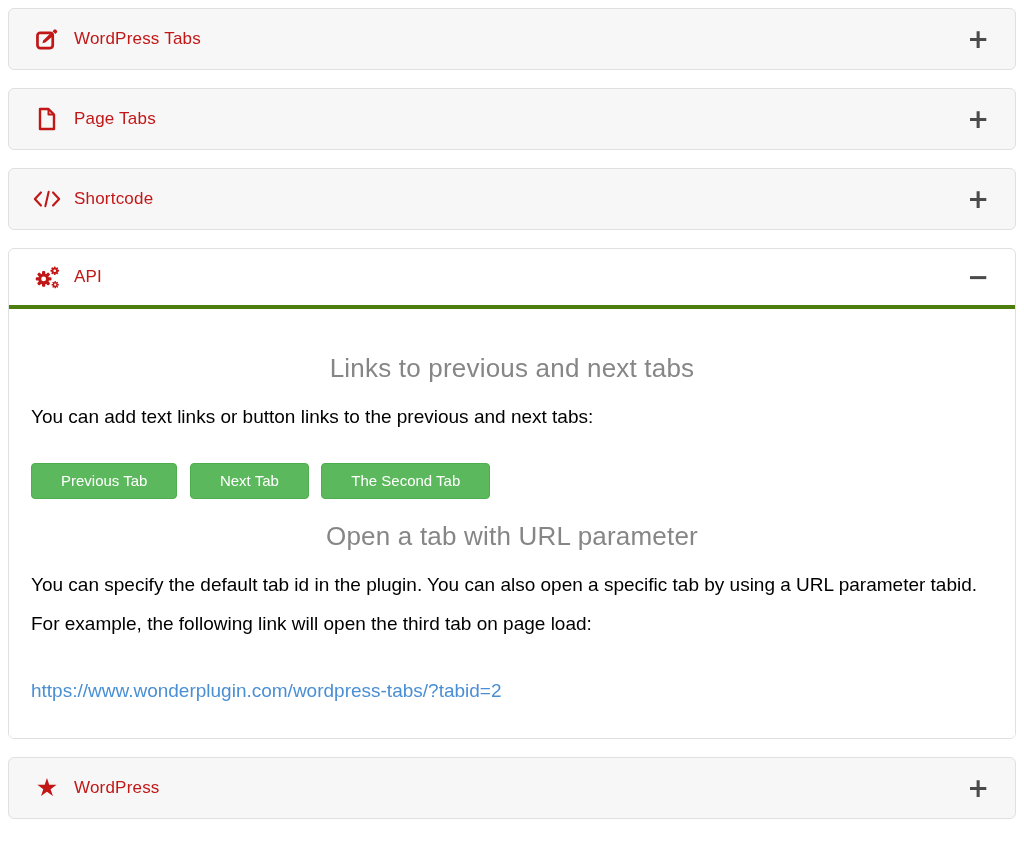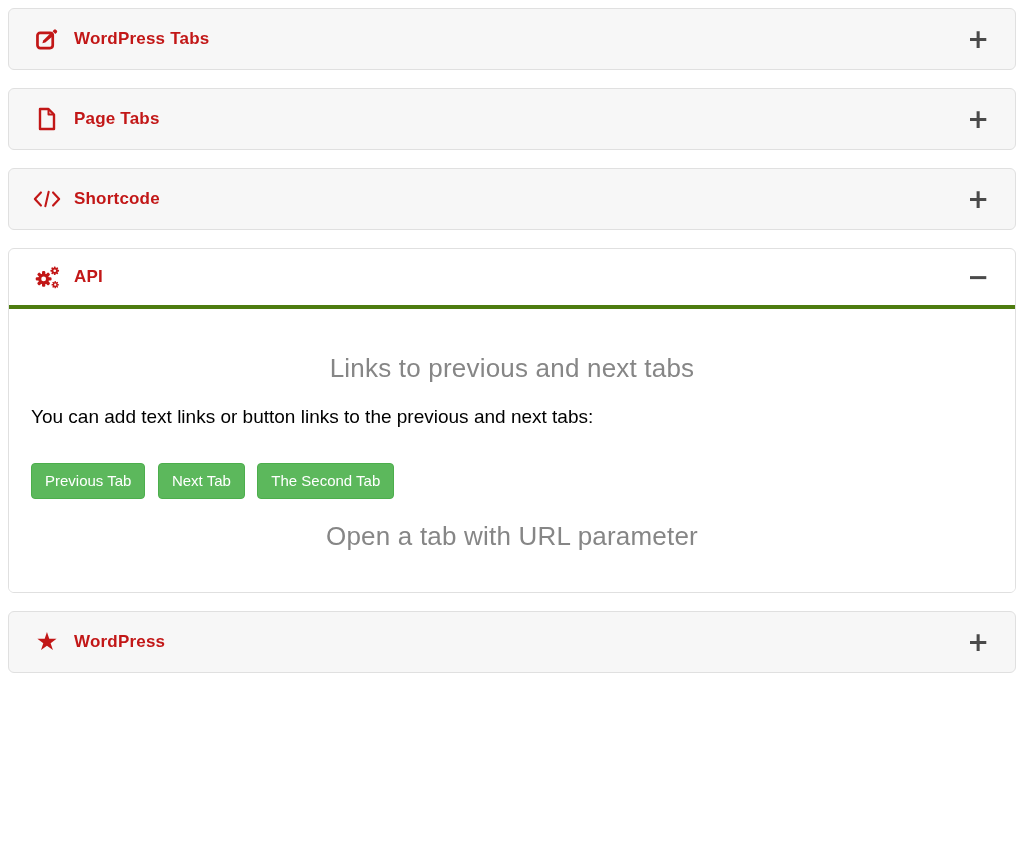--- a/index.html
+++ b/index.html
@@ -32,21 +32,21 @@
     width: 28px;
     display: flex;
     align-items: center;
     justify-content: center;
     color: #c21717;
     flex: 0 0 auto;
   }
   .panel-title {
     margin-left: 13px;
     font-size: 17px;
-    font-weight: bold;
+    font-weight: normal;
     color: #c21717;
     letter-spacing: .2px;
   }
   .panel-spacer { flex: 1 1 auto; }
   .panel-toggle {
     font-size: 26px;
     font-weight: bold;
     color: #4a4a4a;
     line-height: 1;
     font-family: "DejaVu Sans", sans-serif;
@@ -76,21 +76,21 @@
     margin: 14px 0 10px 0;
   }
   .btn-row { margin: 26px 0 16px 0; }
   .green-btn {
     display: inline-block;
     background: #5cb85c;
     border: 1px solid #4cae4c;
     color: #ffffff;
     font-size: 15px;
     font-family: "Liberation Sans", "DejaVu Sans", sans-serif;
-    padding: 8px 13px;
+    padding: 8px 29px;
     border-radius: 4px;
     margin-right: 8px;
     cursor: pointer;
     line-height: 1.2;
   }
   .url-link {
     display: inline-block;
     margin: 26px 0 6px 0;
     font-size: 19px;
     color: #4a8fd4;
@@ -186,20 +186,22 @@
     </div>
     <div class="panel-body">
       <h2 class="section-heading">Links to previous and next tabs</h2>
       <p class="body-text">You can add text links or button links to the previous and next tabs:</p>
       <div class="btn-row">
         <button class="green-btn">Previous Tab</button>
         <button class="green-btn">Next Tab</button>
         <button class="green-btn">The Second Tab</button>
       </div>
       <h2 class="section-heading">Open a tab with URL parameter</h2>
+      <p class="body-text">You can specify the default tab id in the plugin. You can also open a specific tab by using a URL parameter tabid. For example, the following link will open the third tab on page load:</p>
+      <a class="url-link" href="#">https://www.wonderplugin.com/wordpress-tabs/?tabid=2</a>
     </div>
   </div>
 
   <div class="panel">
     <div class="panel-header">
       <span class="panel-icon">
         <span class="star-glyph">★</span>
       </span>
       <span class="panel-title">WordPress</span>
       <span class="panel-spacer"></span>

